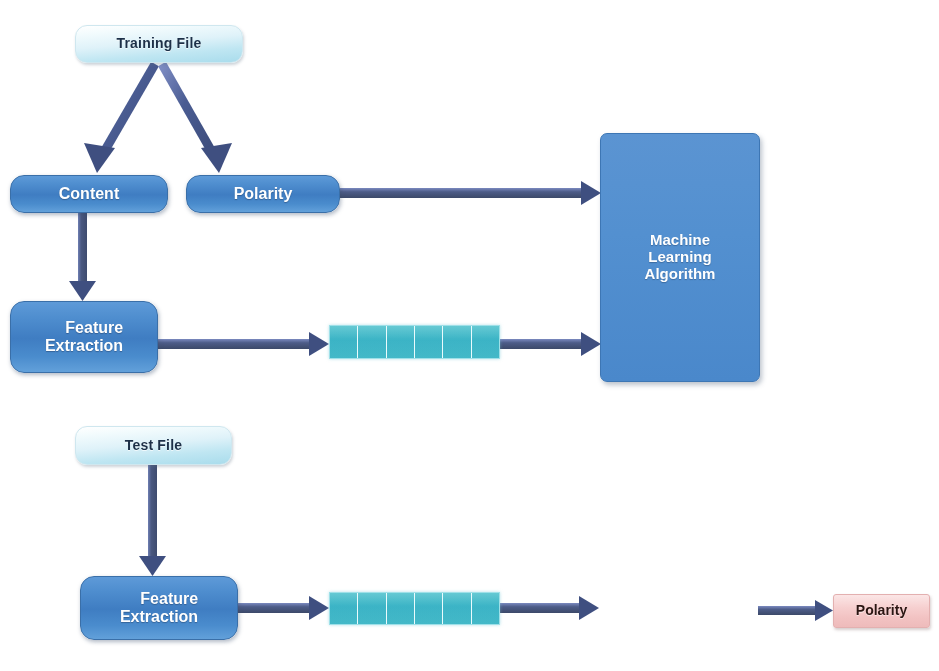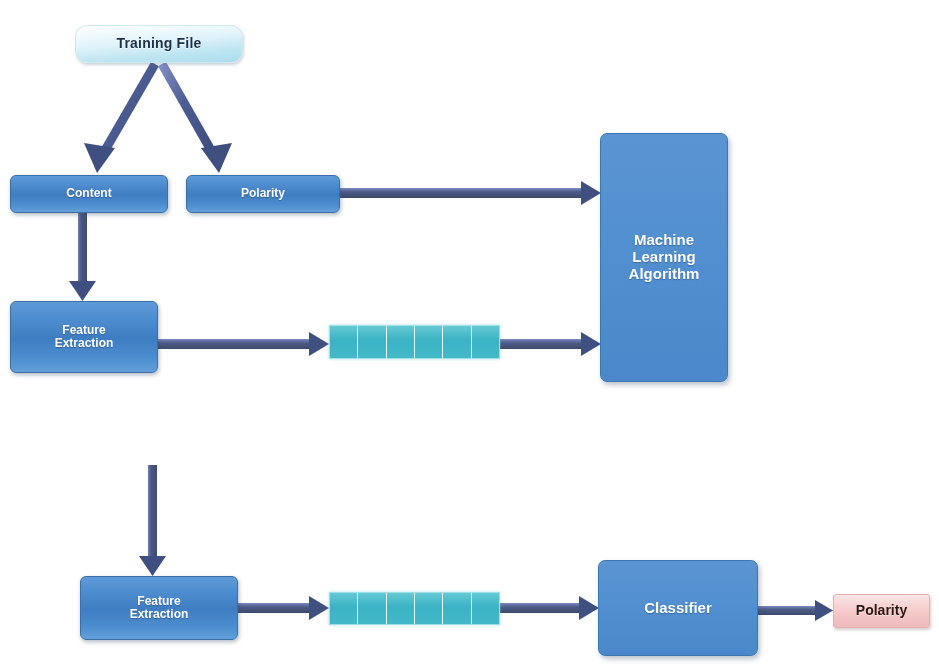--- a/index.html
+++ b/index.html
@@ -58,26 +58,27 @@
 
   
   .node-proc {
     background: linear-gradient(180deg,
         #5e9ad8 0%,
         #4f8ecf 22%,
         #3f7dc2 52%,
         #4a8ccd 78%,
         #62a0da 100%);
     border: 1px solid #3a6fa8;
-    border-radius: 6px;
+    border-radius: 14px;
     color: #ffffff;
     font-weight: bold;
-    font-size: 12px;
+    font-size: 16px;
     box-shadow: 1px 2px 4px rgba(60,80,110,0.40);
     text-shadow: 0 1px 1px rgba(30,55,90,0.45);
+    text-align: right;
   }
 
   
   .node-block {
     background: linear-gradient(180deg,
         #5b94d2 0%,
         #5390d0 40%,
         #4a88cb 100%);
     border: 1px solid #3d76b4;
     border-radius: 7px;
@@ -209,34 +210,34 @@
 
   <div class="vector" style="left:329px; top:325px; width:171px; height:34px;">
     <div class="cell"></div>
     <div class="cell"></div>
     <div class="cell"></div>
     <div class="cell"></div>
     <div class="cell"></div>
     <div class="cell"></div>
   </div>
 
-  <div class="node node-block" style="left:600px; top:133px; width:128px; height:249px;">Machine
+  <div class="node node-block" style="left:600px; top:133px; width:160px; height:249px;">Machine
 Learning
 Algorithm</div>
 
+  <div class="node node-file" style="left:75px; top:426px; width:157px; height:39px;">Test File</div>
 
   <div class="node node-proc" style="left:80px; top:576px; width:158px; height:64px;">Feature
 Extraction</div>
 
   <div class="vector" style="left:329px; top:592px; width:171px; height:33px;">
     <div class="cell"></div>
     <div class="cell"></div>
     <div class="cell"></div>
     <div class="cell"></div>
     <div class="cell"></div>
     <div class="cell"></div>
   </div>
 
-  <div class="node node-block" style="left:598px; top:560px; width:160px; height:96px;">Classifier</div>
 
   <div class="node node-result" style="left:833px; top:594px; width:97px; height:34px;">Polarity</div>
 
 </div>
 
 </body></html>

